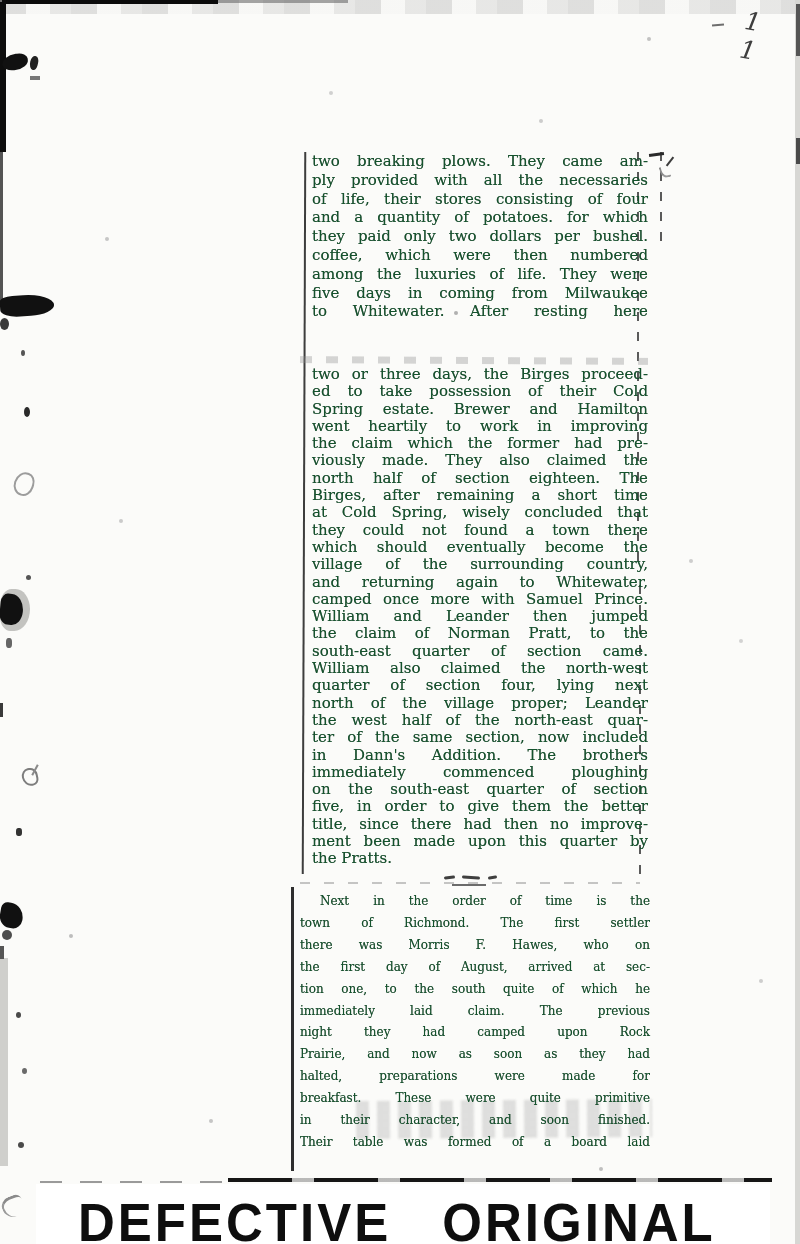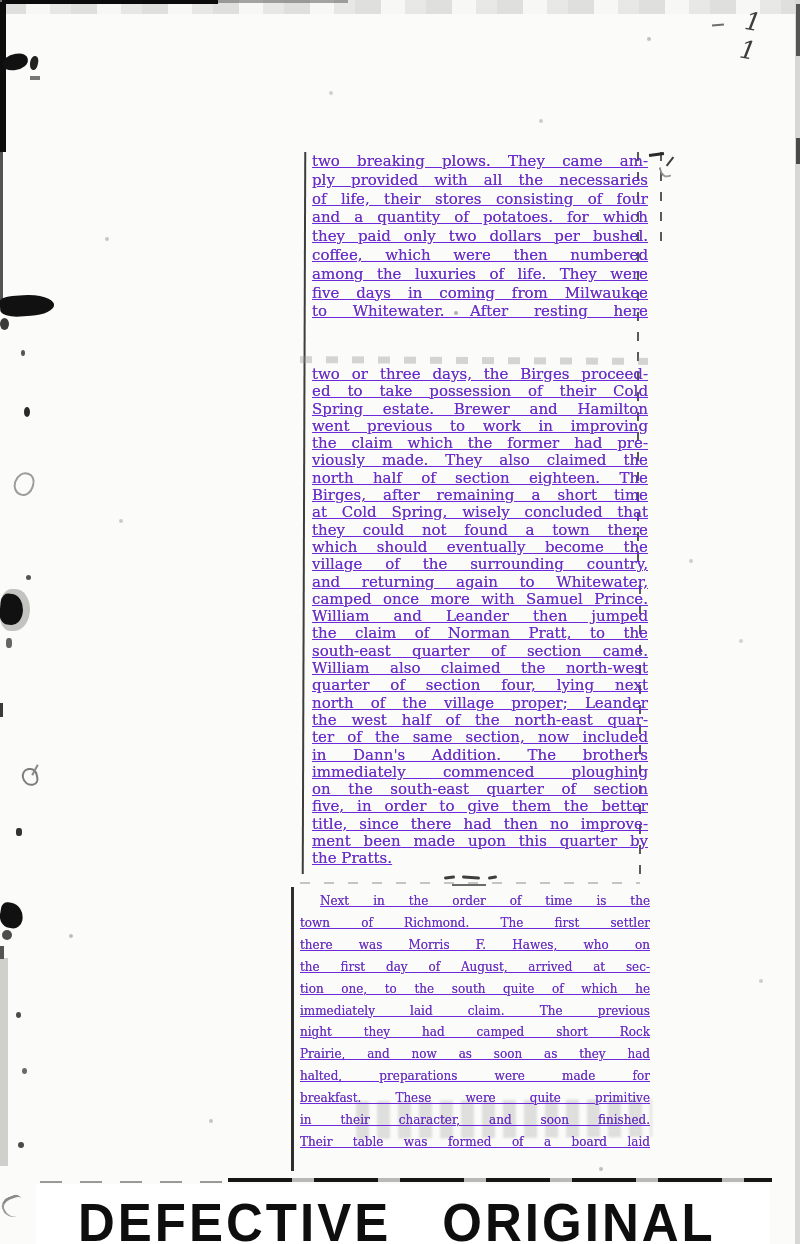--- a/index.html
+++ b/index.html
@@ -64,21 +64,21 @@
   #rule-left-upper{left:303px;top:152px;width:2px;height:722px;transform:rotate(.2deg);}
   #rule-left-lower{left:291px;top:887px;width:3px;height:284px;background:#2e2e2e;}
   .rule-dash{position:absolute;width:2px;background:repeating-linear-gradient(180deg,#5a5a5a 0 9px, transparent 9px 20px);}
   #rule-right-a{left:660px;top:152px;height:100px;}
   #rule-right-b{left:637px;top:152px;height:420px;}
   #rule-right-c{left:639px;top:585px;height:290px;}
   #amdash{position:absolute;left:649px;top:153px;width:15px;height:3px;background:#2a2a2a;transform:rotate(-7deg);}
   #amtick{position:absolute;left:669px;top:156px;width:2px;height:11px;background:#3c3c3c;transform:rotate(38deg);}
   #curl-168{position:absolute;left:660px;top:166px;width:8px;height:10px;border-left:2px solid #8a8a8a;border-bottom:2px solid #9b9b9b;border-radius:0 0 0 70%;transform:rotate(-15deg);}
   
-  .col{position:absolute;color:#6d28d9;text-shadow:0 0 .5px rgba(20,20,20,.55);text-decoration:underline;}
+  .col{position:absolute;color:#14532d;text-shadow:0 0 .5px rgba(20,20,20,.55);}
   .tline{text-align:justify;text-align-last:justify;white-space:normal;}
   .tline.short{text-align-last:left;}
   #para-a{left:312px;top:152px;width:336px;font-size:15px;line-height:18.8px;}
   #para-b{left:312px;top:366px;width:336px;font-size:15px;line-height:17.3px;}
   #para-c{left:300px;top:891px;width:350px;font-size:12px;line-height:21.9px;}
   #para-c .tline:first-child{text-indent:20px;}
   #smudge-ab{position:absolute;left:300px;top:357px;width:348px;height:7px;
     background:repeating-linear-gradient(90deg, rgba(140,140,140,.35) 0 12px, transparent 12px 26px);
     transform:rotate(.3deg);filter:blur(.4px);}
   
@@ -168,21 +168,21 @@
       <div class="tline">coffee,  which  were  then  numbered</div>
       <div class="tline">among the luxuries of life.   They were</div>
       <div class="tline">five days in  coming from  Milwaukee</div>
       <div class="tline">to  Whitewater.   After  resting  here</div>
     </div>
   <div id="smudge-ab"></div>
   <div class="col" id="para-b">
       <div class="tline">two or three days, the Birges proceed-</div>
       <div class="tline">ed to  take  possession  of  their  Cold</div>
       <div class="tline">Spring estate.   Brewer  and  Hamilton</div>
-      <div class="tline">went previous to  work  in  improving</div>
+      <div class="tline">went heartily to  work  in  improving</div>
       <div class="tline">the claim which  the  former  had pre-</div>
       <div class="tline">viously made.   They also claimed  the</div>
       <div class="tline">north  half of section  eighteen.   The</div>
       <div class="tline">Birges,  after  remaining a short  time</div>
       <div class="tline">at Cold Spring, wisely  concluded  that</div>
       <div class="tline">they  could  not  found  a town  there</div>
       <div class="tline">which should  eventually  become  the</div>
       <div class="tline">village  of  the  surrounding  country,</div>
       <div class="tline">and  returning  again  to  Whitewater,</div>
       <div class="tline">camped once more with Samuel Prince.</div>
@@ -210,21 +210,21 @@
   <div id="dsq-under"></div>
 
   <div id="ghost"></div>
   <div class="col" id="para-c">
       <div class="tline">Next  in the  order  of time  is the</div>
       <div class="tline">town of Richmond.  The  first settler</div>
       <div class="tline">there was  Morris F. Hawes,  who  on</div>
       <div class="tline">the first day of August, arrived at  sec-</div>
       <div class="tline">tion one, to the south quite of which he</div>
       <div class="tline">immediately laid claim.   The previous</div>
-      <div class="tline">night  they  had camped short  Rock</div>
+      <div class="tline">night  they  had camped upon  Rock</div>
       <div class="tline">Prairie, and now as soon  as they had</div>
       <div class="tline">halted,  preparations were  made  for</div>
       <div class="tline">breakfast.   These were quite primitive</div>
       <div class="tline">in their character,  and soon  finished.</div>
       <div class="tline">Their table was formed of a board laid</div>
     </div>
 
   <div id="stamp-band"></div>
   <div id="stamp-border-dark"></div>
   <div id="stamp-border-faint"></div>

